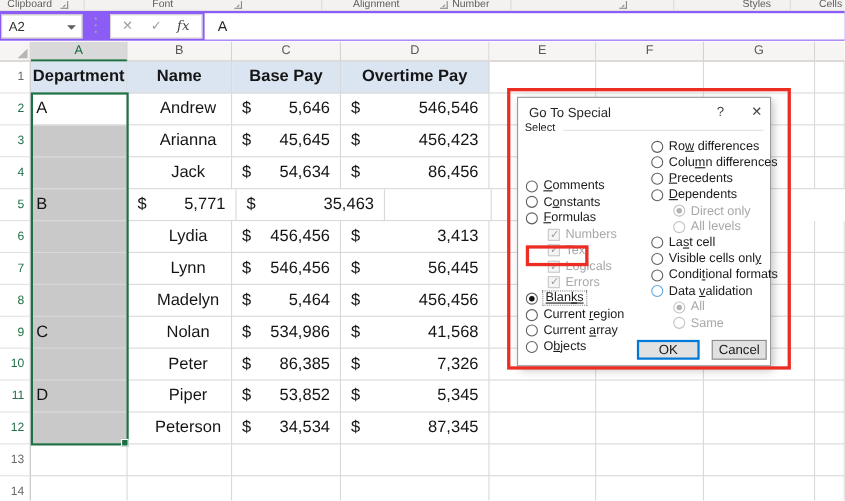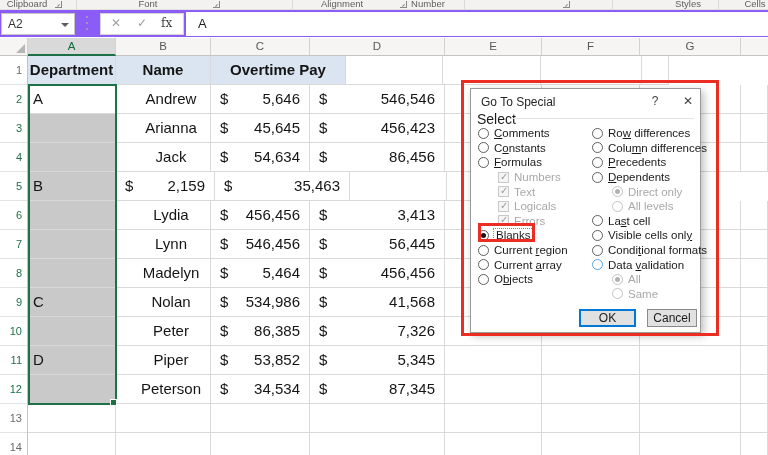--- a/index.html
+++ b/index.html
@@ -15,21 +15,21 @@
   .launcher{position:absolute;top:1px;width:6px;height:6px;border-right:1px solid #8a8886;border-bottom:1px solid #8a8886;}
   .launcher:after{content:"";position:absolute;right:1px;bottom:1px;width:3px;height:1px;background:#8a8886;transform:rotate(-45deg);}
   
   .fbar{position:absolute;left:0;top:10px;width:768px;height:27px;background:#8b5cf6;}
   .namebox{position:absolute;left:1px;top:3px;width:74px;height:22px;background:#fff;border:1px solid #c8c6c4;box-sizing:border-box;font-size:12px;color:#333;line-height:20px;padding-left:6px;}
   .nb-caret{position:absolute;right:5px;top:9px;width:0;height:0;border-left:4px solid transparent;border-right:4px solid transparent;border-top:4px solid #605e5c;}
   .vdots{position:absolute;left:86px;top:6px;width:2px;height:2px;background:#a8a6a4;border-radius:50%;box-shadow:0 6px 0 #a8a6a4,0 12px 0 #a8a6a4;}
   .fxgroup{position:absolute;left:100px;top:3px;width:84px;height:22px;background:#fff;border:1px solid #d6d4d2;box-sizing:border-box;}
   .fx-x{position:absolute;left:10px;top:2px;font-size:12px;color:#a19f9d;}
   .fx-ok{position:absolute;left:36px;top:2px;font-size:12px;color:#a19f9d;}
-  .fx-fx{position:absolute;left:60px;top:2px;font-size:12px;color:#444;font-family:"DejaVu Serif",serif;}
+  .fx-fx{position:absolute;left:60px;top:2px;font-size:12px;color:#444;font-style:italic;font-family:"DejaVu Serif",serif;}
   .fcontent{position:absolute;left:186px;top:2px;width:582px;height:24px;background:#fff;font-size:13px;color:#222;line-height:24px;padding-left:12px;box-sizing:border-box;}
   
   .colheads{position:absolute;left:0;top:38px;width:768px;height:18px;display:flex;}
   .chd{box-sizing:border-box;height:18px;background:#f6f5f4;border-right:1px solid #d4d2d0;border-bottom:1px solid #c6c4c2;font-size:11.5px;color:#5a5856;text-align:center;line-height:17px;}
   .chd.corner{width:28px;position:relative;}
   .chd.corner .tri{position:absolute;right:2px;bottom:2px;width:0;height:0;border-bottom:9px solid #b8b6b4;border-left:9px solid transparent;}
   .chd.sel{background:#d9d9d9;color:#0e6b3c;border-bottom:2px solid #1e7145;line-height:16px;}
   .w-a{width:88px}.w-b{width:95px}.w-c{width:99px}.w-d{width:135px}.w-e{width:97px}.w-f{width:98px}.w-g{width:101px}.w-h{width:27px;border-right:none;}
   
   .rowheads{position:absolute;left:0;top:56px;width:28px;border-right:1px solid #c6c4c2;box-sizing:border-box;}
@@ -45,24 +45,24 @@
   .money{display:flex;justify-content:space-between;padding:0 9px;}
   .datarows .grow:nth-child(n+2) .ca{background:#c9c9c9;}
   
   .selbox{position:absolute;left:28px;top:84px;width:89px;height:321px;border:2px solid #1e7145;box-sizing:border-box;pointer-events:none;z-index:5;}
   .fillhandle{position:absolute;left:110px;top:399px;width:7px;height:7px;background:#1e7145;border:1px solid #fff;box-sizing:border-box;z-index:6;}
   
   .dialog{position:absolute;left:470px;top:88px;width:231px;height:245px;background:#fff;border:1px solid #9a9a9a;box-shadow:3px 3px 8px rgba(0,0,0,.25);box-sizing:border-box;z-index:10;}
   .dtitle{position:absolute;left:10px;top:6px;font-size:12px;color:#262626;}
   .dhelp{position:absolute;left:176px;top:5px;font-size:12px;color:#444;width:16px;text-align:center;}
   .dclose{position:absolute;left:208px;top:5px;font-size:12px;color:#444;width:18px;text-align:center;}
-  .dselect{position:absolute;left:6px;top:22px;font-size:14px;color:#1a1a1a;}
+  .dselect{position:absolute;left:6px;top:22px;font-size:10px;color:#1a1a1a;}
   .dgline{position:absolute;left:41px;right:6px;top:29px;border-top:1px solid #e2e2e2;}
   .optcol{position:absolute;top:37px;display:flex;flex-direction:column;}
-  .optcol.lcol{left:7px;width:110px;}
+  .optcol.lcol{left:7px;width:110px;margin-top:36px;}
   .optcol.rcol{left:121px;width:108px;}
   .opt{height:14.6px;display:flex;align-items:center;}
   .opt.sub{margin-left:20px;}
   .ctl{width:11px;height:11px;box-sizing:border-box;border:1px solid #5f5f5f;border-radius:50%;margin-right:5px;position:relative;flex:none;background:#fff;}
   .opt.dis .ctl{border-color:#c3c3c3;}
   .opt.blue .ctl{border:1.5px solid #58a6e0;}
   .opt.on .ctl:after{content:"";position:absolute;left:2px;top:2px;width:5px;height:5px;border-radius:50%;background:#111;}
   .opt.dison .ctl:after{content:"";position:absolute;left:2px;top:2px;width:5px;height:5px;border-radius:50%;background:#b3b3b3;}
   .opt.chk .ctl{border-radius:0;border:1px solid #c9c9c9;background:#f5f5f5;}
   .opt.chk .ctl:after{content:"✓";position:absolute;left:1px;top:-2px;font-size:10px;color:#9b9b9b;}
@@ -142,20 +142,21 @@
     <div class="rh">11</div>
     <div class="rh">12</div>
     <div class="rh">13</div>
     <div class="rh">14</div>
   </div>
 
 <div class="grid">
   <div class="grow hdrrow">
     <div class="cell hblue w-a">Department</div>
     <div class="cell hblue w-b">Name</div>
+    <div class="cell hblue w-c">Base Pay</div>
     <div class="cell hblue w-d">Overtime Pay</div>
     <div class="cell w-e"></div>
     <div class="cell w-f"></div>
     <div class="cell w-g"></div>
     <div class="cell w-h"></div>
   </div>
   <div class="datarows">
 
   <div class="grow">
       <div class="cell ca w-a">A</div>
@@ -202,21 +203,21 @@
       </div>
       <div class="cell w-e"></div>
       <div class="cell w-f"></div>
       <div class="cell w-g"></div>
       <div class="cell w-h"></div>
     </div>
       <div class="grow">
       <div class="cell ca w-a">B</div>
       <div class="cell money w-c">
         <span class="cur">$</span>
-        <span>2,159</span>
+        <span>5,771</span>
       </div>
       <div class="cell money w-d">
         <span class="cur">$</span>
         <span>35,463</span>
       </div>
       <div class="cell w-e"></div>
       <div class="cell w-f"></div>
       <div class="cell w-g"></div>
       <div class="cell w-h"></div>
     </div>

